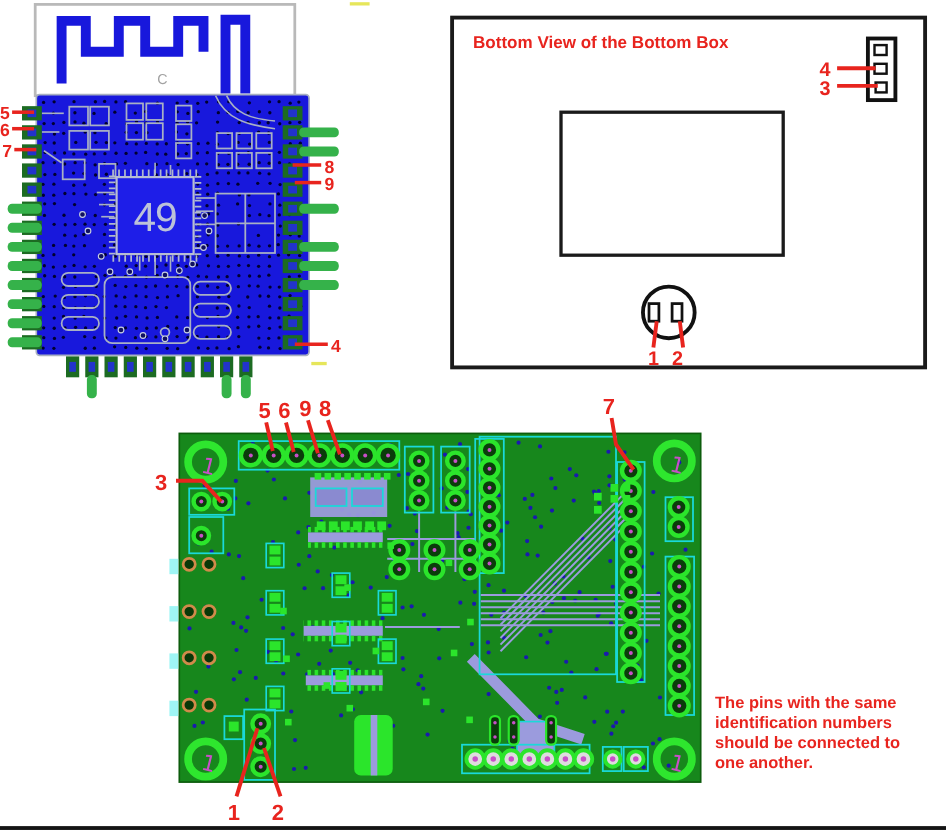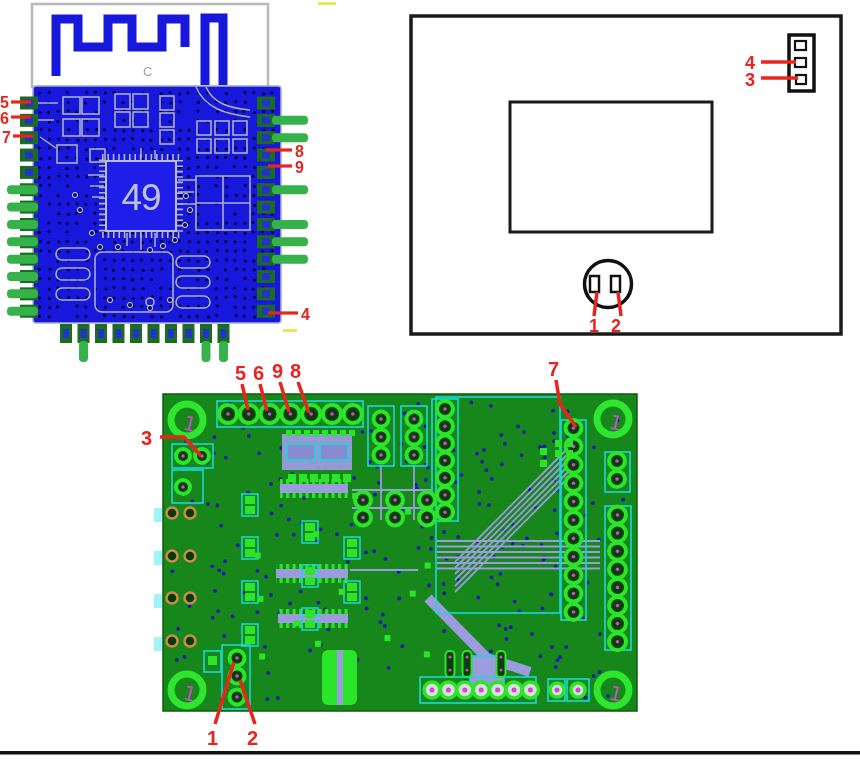--- a/index.html
+++ b/index.html
@@ -1326,14 +1326,16 @@
     <text class="n20" x="290" y="378">8</text>
     <text class="n20" x="548" y="376">7</text>
     <text class="n20" x="141" y="445">3</text>
     <text class="n20" x="207" y="745">1</text>
     <text class="n20" x="247" y="745">2</text>
   </g>
 
   <rect x="0" y="751" width="860" height="3.5" fill="var(--ink)"></rect>
 </svg>
 
+<div class="box-title">Bottom View of the Bottom Box</div>
+<div class="note">The pins with the same identification numbers should be connected to one another.</div>
 
 </div>
 
 </body></html>

